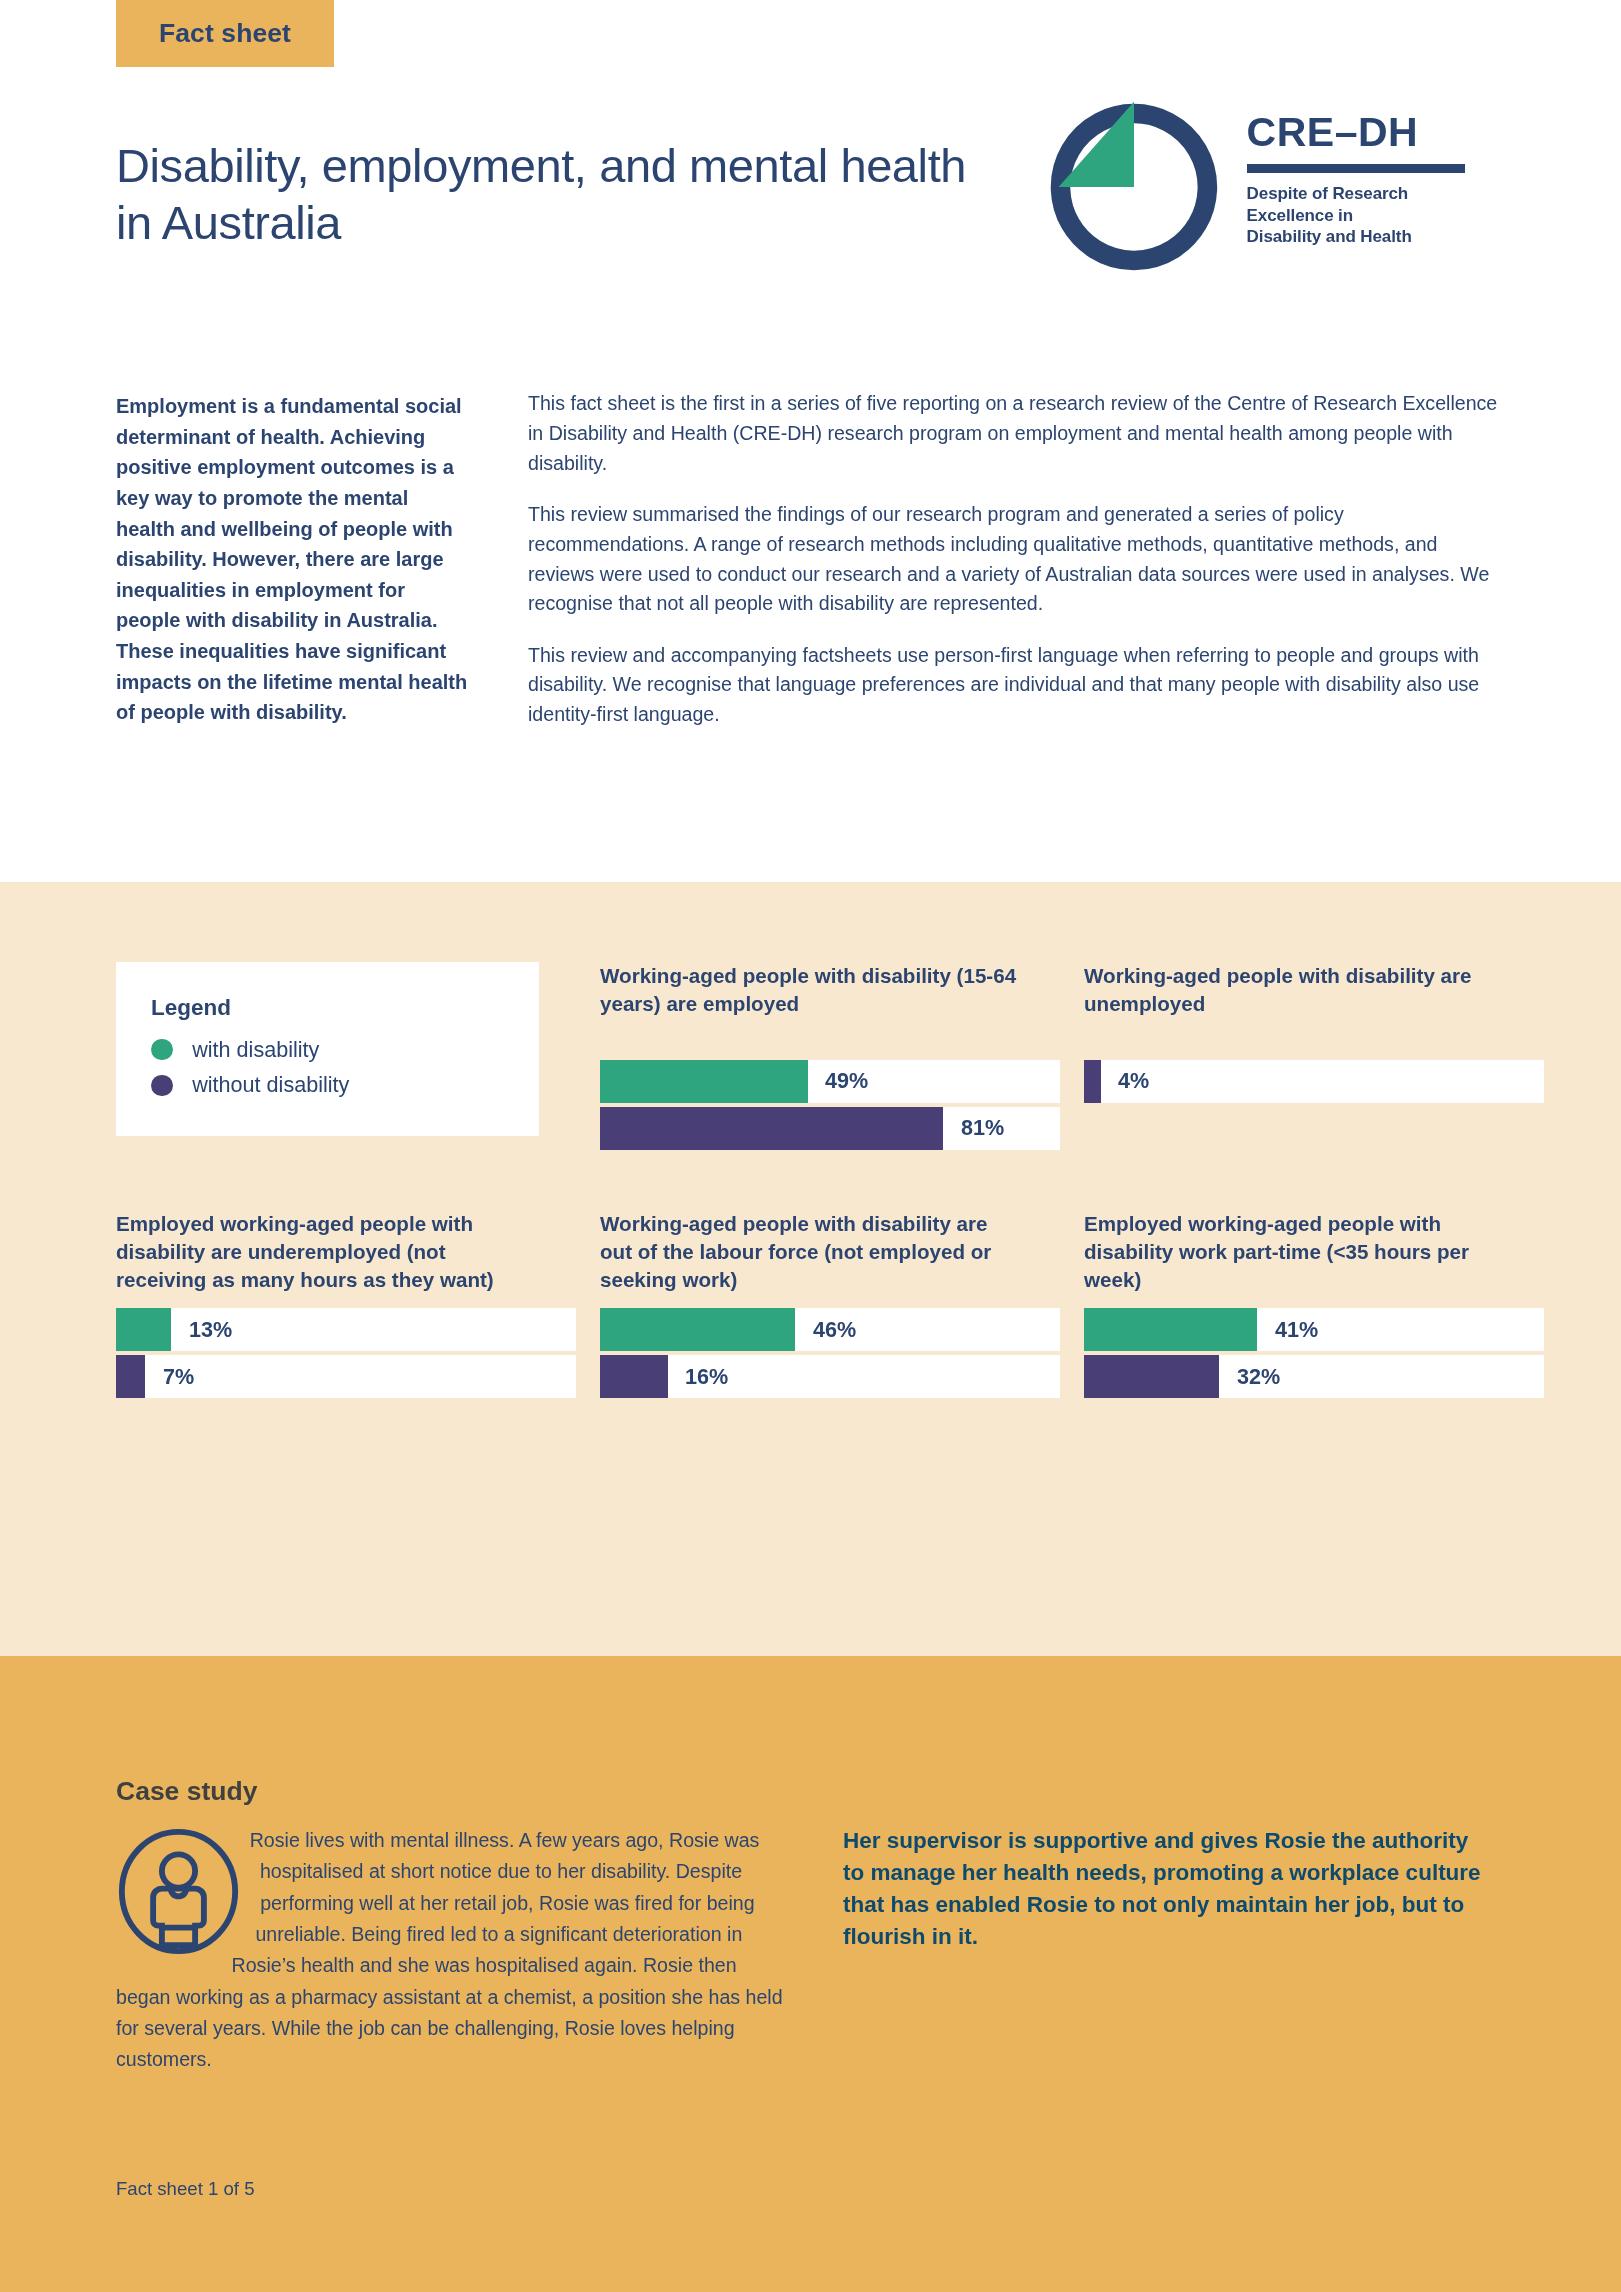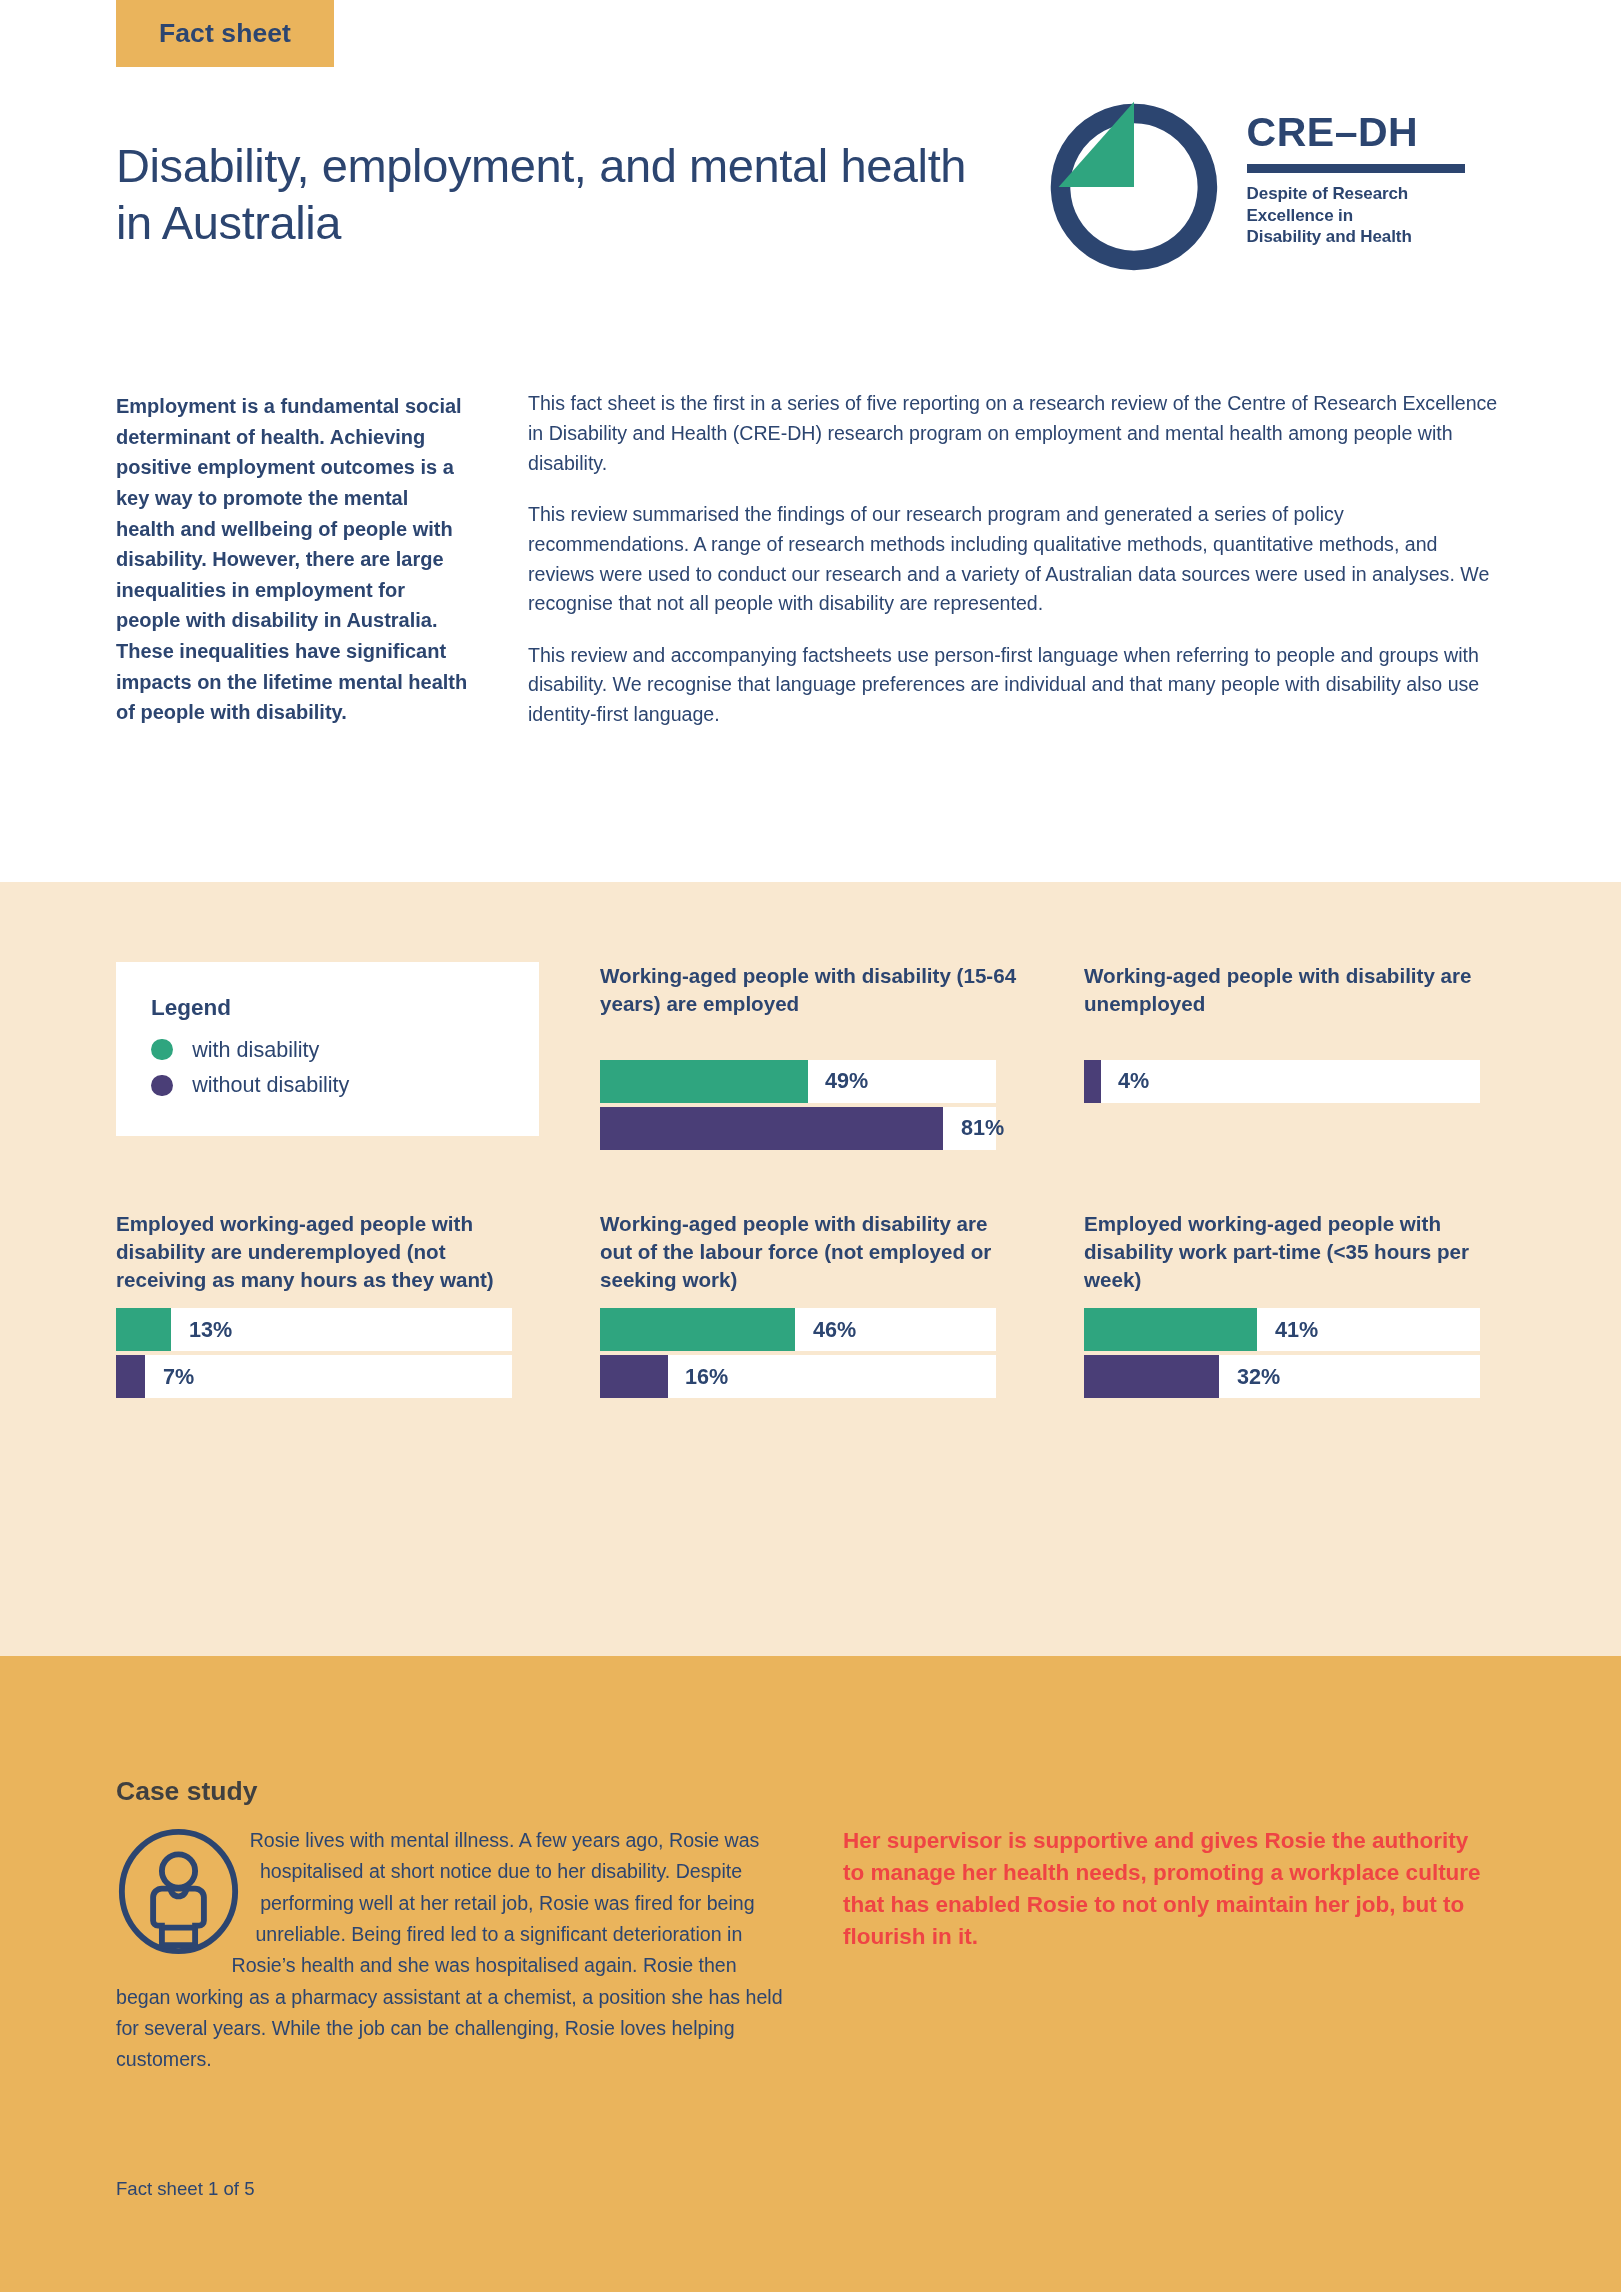--- a/index.html
+++ b/index.html
@@ -166,21 +166,21 @@
   .chart-title {
     color: #2c4570;
     font-size: 20.6px;
     font-weight: bold;
     line-height: 1.34;
     min-height: 84px;
     margin-bottom: 13.7px;
   }
   .bar-track {
     position: relative;
-    width: 396px;
+    width: 460px;
     height: 43px;
     background: #ffffff;
     margin-bottom: 3.9px;
     display: flex;
     align-items: center;
     text-align: right;
   }
   .bar-fill {
     position: absolute;
     left: 0; top: 0; bottom: 0;
@@ -230,21 +230,21 @@
     width: 125px;
     height: 129px;
     margin: 2px 21.6px 5.9px 0;
     shape-outside: circle(50%);
   }
   .case-right {
     position: absolute;
     left: 843px;
     top: 1825px;
     width: 647px;
-    color: #ef4444;
+    color: #0c4a6e;
     font-size: 22.5px;
     font-weight: bold;
     line-height: 1.42;
   }
   .footer-note {
     position: absolute;
     left: 116px;
     top: 2178px;
     color: #2c4570;
     font-size: 18.6px;

